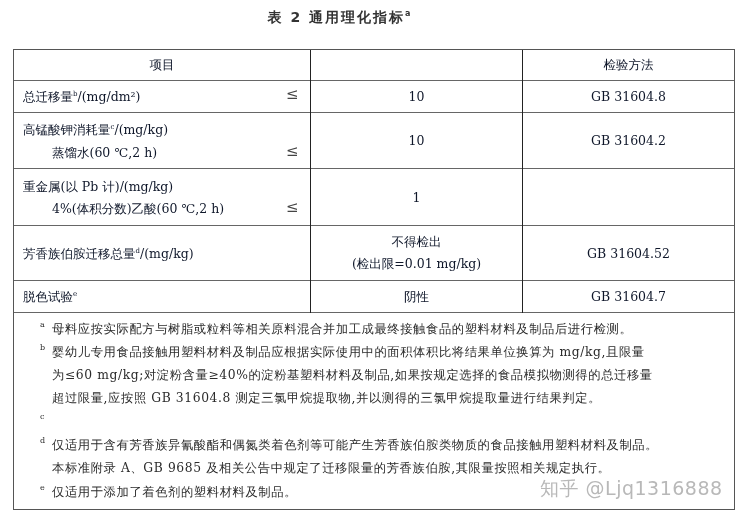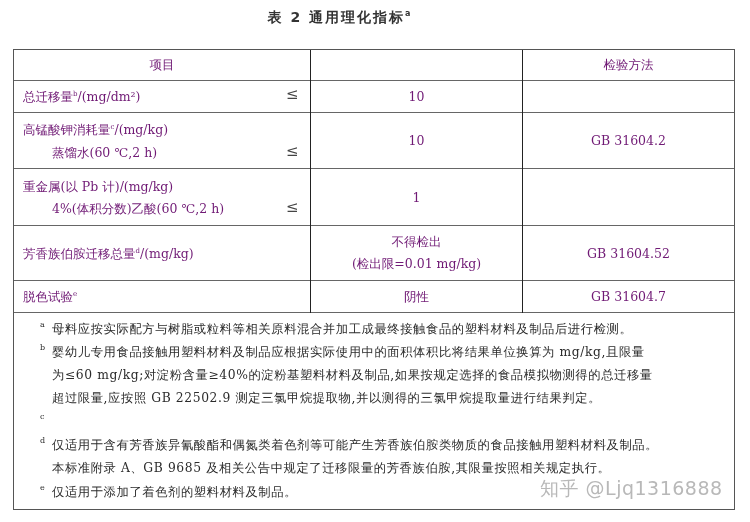--- a/index.html
+++ b/index.html
@@ -14,21 +14,21 @@
     font-weight: bold; font-size: 14px; letter-spacing: 2px; color: #333;
   }
   .title sup { font-size: 8px; letter-spacing: 0; }
   .table {
     position: absolute; left: 13px; top: 49px; width: 722px; height: 461px;
     border: 1.5px solid #555; box-sizing: border-box;
   }
   .hline { position: absolute; left: 0; right: 0; height: 0; border-top: 1.5px solid #666; }
   .vline { position: absolute; width: 0; border-left: 1.5px solid #222; }
   .cell {
-    position: absolute; font-size: 12.5px; line-height: 21px; color: #701a75;
+    position: absolute; font-size: 12.5px; line-height: 21px; color: #0f172a;
   }
   .center { text-align: center; }
   .le { position: absolute; font-size: 15px; color: #444; }
   sup { font-size: 7px; vertical-align: super; line-height: 0; }
   .fn {
     position: absolute; left: 52px; font-size: 12.3px; line-height: 23px;
     color: #2b2b2b; letter-spacing: 0.6px; white-space: nowrap;
   }
   .fn-mark { position: absolute; left: -12px; top: -5px; font-size: 8px; }
   .watermark {
@@ -57,20 +57,21 @@
   <div class="vline" style="left:508px; top:0; height:263px"></div>
 
   <div class="cell center" style="left:0; width:296px; top:4px">项目</div>
   <div class="cell center" style="left:509px; width:211px; top:4px">检验方法</div>
 
   <div class="cell" style="left:9px; top:36px">
     <span>总迁移量</span><sup>b</sup><span>/(mg/dm²)</span>
   </div>
   <div class="le" style="left:272px; top:35px">≤</div>
   <div class="cell center" style="left:297px; width:211px; top:36px">10</div>
+  <div class="cell center" style="left:509px; width:211px; top:36px">GB 31604.8</div>
 
   <div class="cell" style="left:9px; top:69px">
     <span>高锰酸钾消耗量</span><sup>c</sup><span>/(mg/kg)</span>
   </div>
   <div class="cell" style="left:38px; top:92px">蒸馏水(60 ℃,2 h)</div>
   <div class="le" style="left:272px; top:92px">≤</div>
   <div class="cell center" style="left:297px; width:211px; top:80px">10</div>
   <div class="cell center" style="left:509px; width:211px; top:80px">GB 31604.2</div>
 
   <div class="cell" style="left:9px; top:126px">
@@ -96,21 +97,21 @@
 
 <div class="fn" style="top:318px">
   <span class="fn-mark">a</span>
   <span>母料应按实际配方与树脂或粒料等相关原料混合并加工成最终接触食品的塑料材料及制品后进行检测。</span>
 </div>
 <div class="fn" style="top:341px">
   <span class="fn-mark">b</span>
   <span>婴幼儿专用食品接触用塑料材料及制品应根据实际使用中的面积体积比将结果单位换算为 mg/kg,且限量</span>
 </div>
 <div class="fn" style="top:364px">为≤60 mg/kg;对淀粉含量≥40%的淀粉基塑料材料及制品,如果按规定选择的食品模拟物测得的总迁移量</div>
-<div class="fn" style="top:387px">超过限量,应按照 GB 22502.9 测定三氯甲烷提取物,并以测得的三氯甲烷提取量进行结果判定。</div>
+<div class="fn" style="top:387px">超过限量,应按照 GB 31604.8 测定三氯甲烷提取物,并以测得的三氯甲烷提取量进行结果判定。</div>
 <div class="fn" style="top:410px">
   <span class="fn-mark">c</span>
 </div>
 <div class="fn" style="top:434px">
   <span class="fn-mark">d</span>
   <span>仅适用于含有芳香族异氰酸酯和偶氮类着色剂等可能产生芳香族伯胺类物质的食品接触用塑料材料及制品。</span>
 </div>
 <div class="fn" style="top:457px">本标准附录 A、GB 9685 及相关公告中规定了迁移限量的芳香族伯胺,其限量按照相关规定执行。</div>
 <div class="fn" style="top:481px">
   <span class="fn-mark">e</span>

